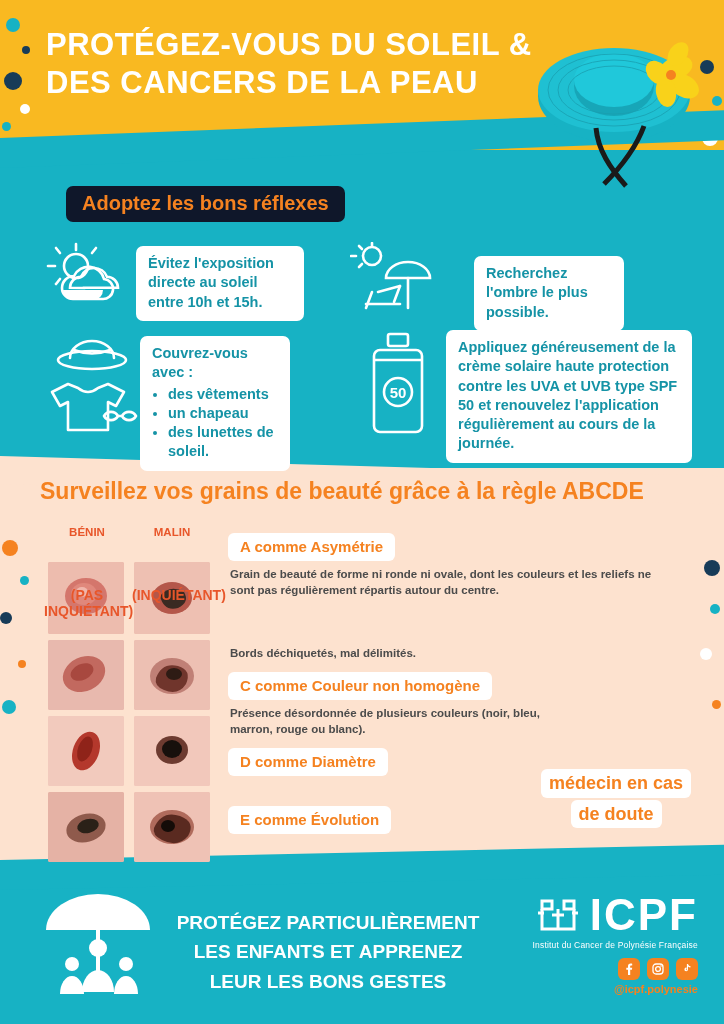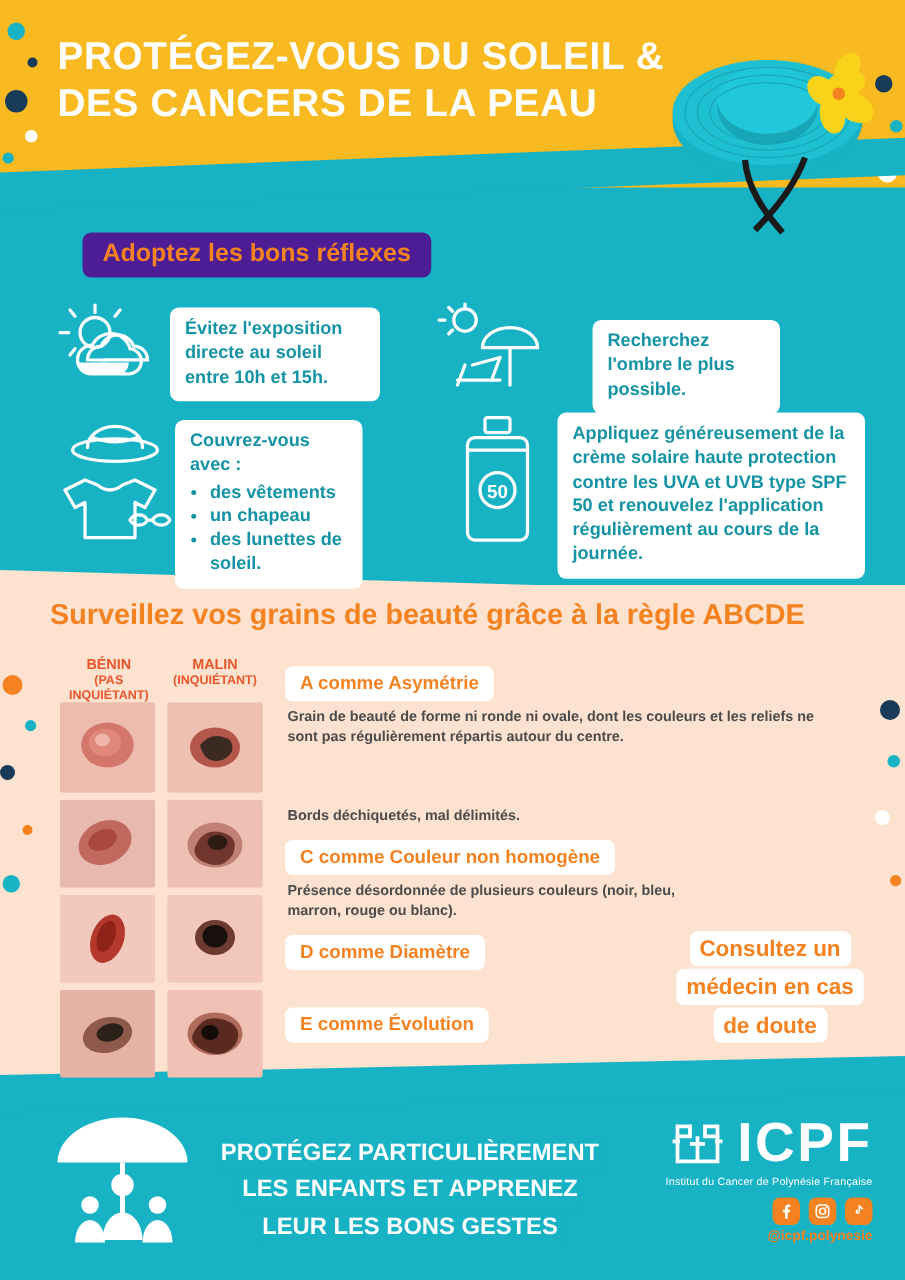--- a/index.html
+++ b/index.html
@@ -51,21 +51,21 @@
     content: ""; position: absolute; left: 0; top: -12px; width: 724px; height: 30px;
     background: #17b2c4; transform: skewY(-2.2deg); transform-origin: left top;
   }
   .teal-band::after {
     content: ""; position: absolute; left: 0; bottom: -14px; width: 724px; height: 30px;
     background: #17b2c4; transform: skewY(1.6deg); transform-origin: left bottom;
   }
 
   .pill-orange {
     display: inline-block;
-    background: #4c1d95;
+    background: #0f172a;
     color: #f58220;
     font-weight: bold;
     border-radius: 7px;
     padding: 6px 16px 8px 16px;
     font-size: 20px;
     line-height: 1.1;
   }
   .subtitle-wrap { position: absolute; left: 66px; top: 186px; z-index: 6; }
 
   .bubble {
@@ -95,21 +95,21 @@
   }
   .section-title {
     position: absolute; left: 40px; top: 478px; z-index: 6;
     color: #f58220; font-weight: bold; font-size: 23px;
   }
 
   .col-label {
     position: absolute; z-index: 6; text-align: center; color: #e8562a;
     font-weight: bold; font-size: 11.5px; line-height: 1.15;
   }
-  .col-label .sub { font-size: 10px; display: block; }
+  .col-label .sub { font-size: 14px; display: block; margin-top: 48px; }
 
   .photo { position: absolute; z-index: 5; border-radius: 2px; overflow: hidden; }
 
   .abcde-head {
     position: absolute; z-index: 6;
     background: #ffffff; color: #f58220; font-weight: bold;
     font-size: 15px; border-radius: 6px; padding: 5px 12px 6px 12px;
   }
   .abcde-body {
     position: absolute; z-index: 6;
@@ -355,21 +355,21 @@
   <div class="abcde-body" style="left:230px;top:645px;width:436px;">Bords déchiquetés, mal délimités.</div>
 
   <div class="abcde-head" style="left:228px;top:672px;">C comme Couleur non homogène</div>
   <div class="abcde-body" style="left:230px;top:705px;width:330px;">Présence désordonnée de plusieurs couleurs (noir, bleu, marron, rouge ou blanc).</div>
 
   <div class="abcde-head" style="left:228px;top:748px;">D comme Diamètre</div>
 
   <div class="abcde-head" style="left:228px;top:806px;">E comme Évolution</div>
 
   <div class="consult">
-    <span>Consultez un</span><br>
+    <br>
     <span>médecin en cas</span><br>
     <span>de doute</span>
   </div>
 
   <div class="footer"></div>
 
   <svg style="position:absolute;left:38px;top:886px;width:120px;height:118px;z-index:7;" viewBox="0 0 120 118">
     <path d="M8 44 a52 36 0 0 1 104 0 z" fill="#ffffff"></path>
     <line x1="60" y1="44" x2="60" y2="96" stroke="#ffffff" stroke-width="4"></line>
     <circle cx="60" cy="62" r="9" fill="#ffffff"></circle>

